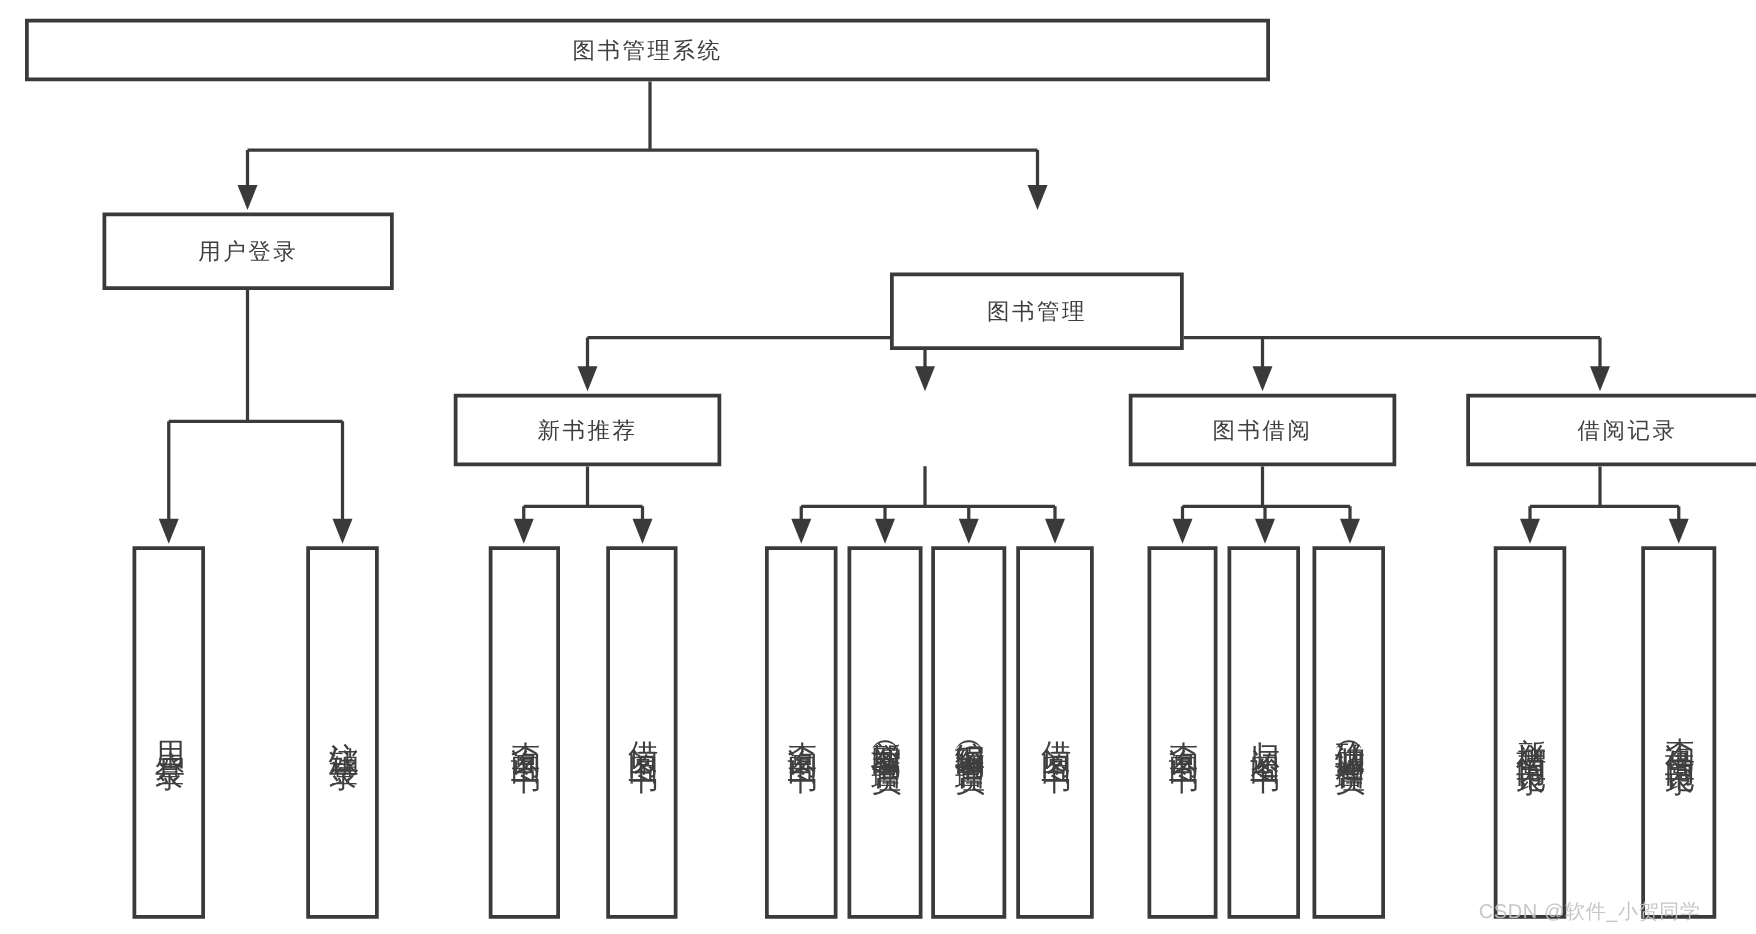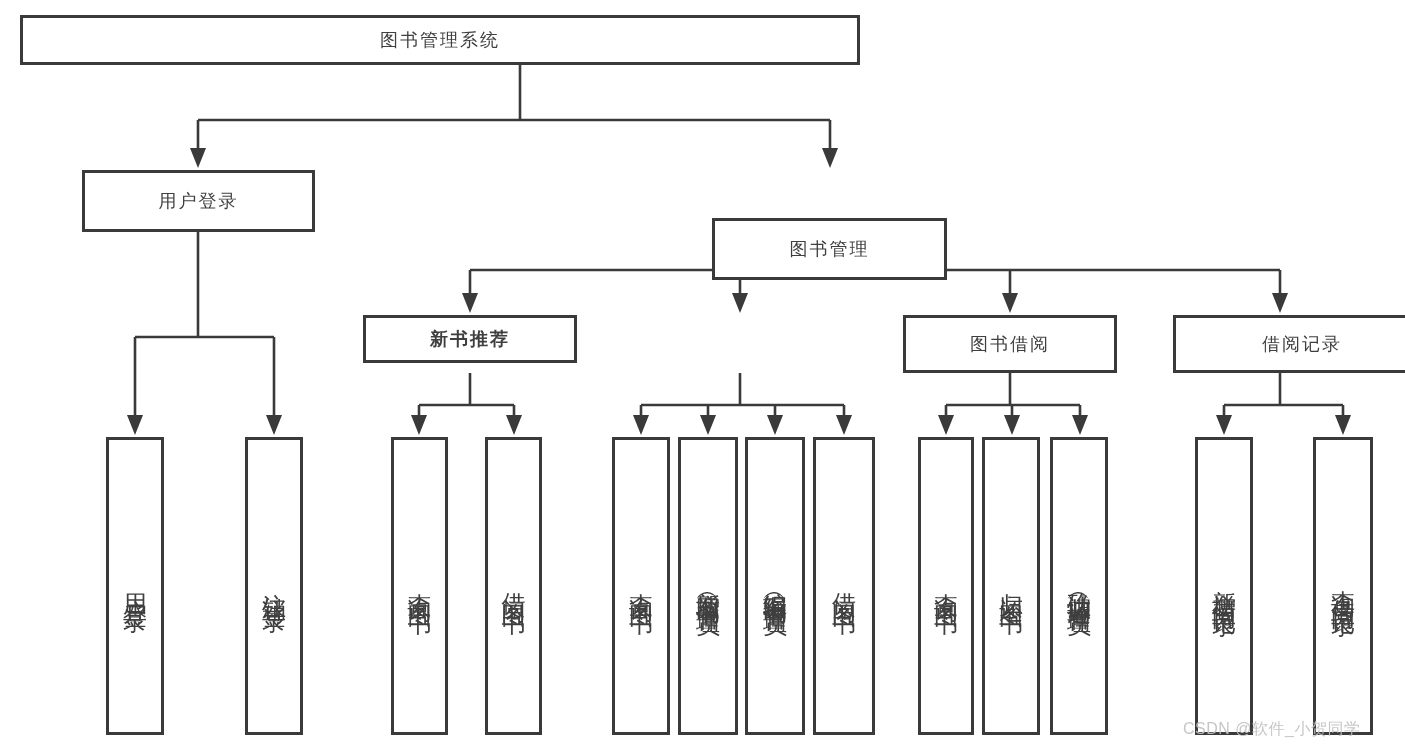--- a/index.html
+++ b/index.html
@@ -133,26 +133,26 @@
     <g>
       <path class="cline" d="M1280 373 V405"></path>
       <path class="cline" d="M1224 405 H1343"></path>
       <path class="cline" d="M1224 405 V419"></path>
       <polygon class="ahead" points="1216,415 1232,415 1224,435"></polygon>
       <path class="cline" d="M1343 405 V419"></path>
       <polygon class="ahead" points="1335,415 1351,415 1343,435"></polygon>
     </g>
   </svg>
 
-  <div class="node hbox" style="left:20px; top:15px; width:840px; height:50px;">图书管理系统</div>
+  <div class="node hbox" style="left:20px; top:15px; width:996px; height:50px;">图书管理系统</div>
 
   <div class="node hbox" style="left:82px; top:170px; width:233px; height:62px;">用户登录</div>
   <div class="node hbox" style="left:712px; top:170px; width:235px; height:62px;margin-top:48px;">图书管理</div>
 
-  <div class="node hbox" style="left:363px; top:315px; width:214px; height:48px;font-weight:bold;">新书推荐</div>
+  <div class="node hbox" style="left:363px; top:315px; width:214px; height:58px;">新书推荐</div>
   <div class="node hbox" style="left:903px; top:315px; width:214px; height:58px;">图书借阅</div>
   <div class="node hbox" style="left:1173px; top:315px; width:258px; height:58px;">借阅记录</div>
 
   <div class="node vbox" style="left:106px; top:437px; width:58px; height:298px;">用户登录</div>
   <div class="node vbox" style="left:245px; top:437px; width:58px; height:298px;">注销登录</div>
 
   <div class="node vbox" style="left:391px; top:437px; width:57px; height:298px;">查询图书</div>
   <div class="node vbox" style="left:485px; top:437px; width:57px; height:298px;">借阅图书</div>
 
   <div class="node vbox" style="left:612px; top:437px; width:58px; height:298px;">查询图书</div>

